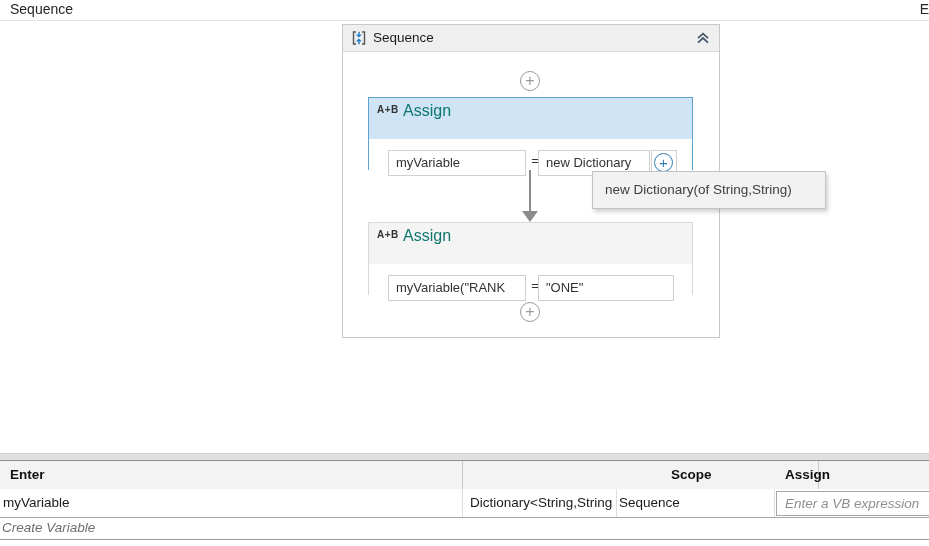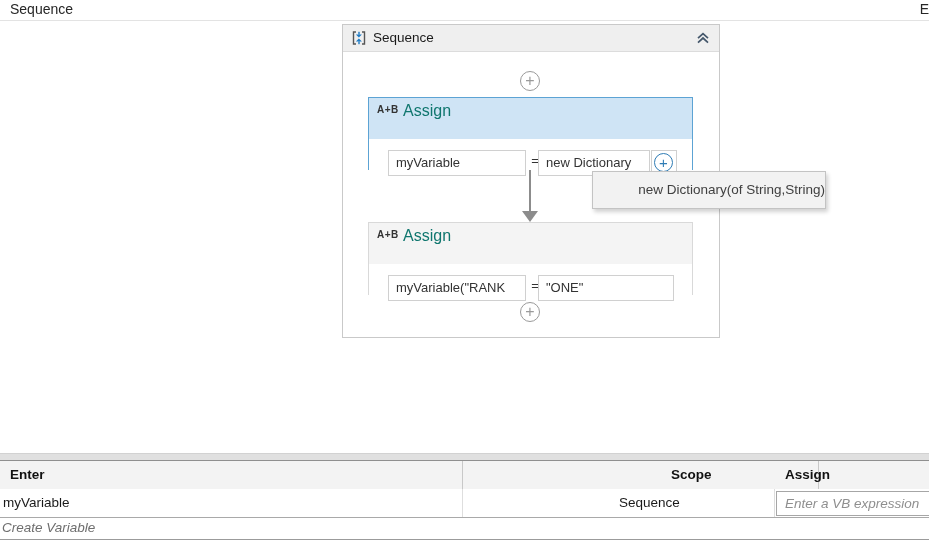--- a/index.html
+++ b/index.html
@@ -53,21 +53,21 @@
     color:#2f7cb5; font-size:15px; line-height:17px; text-align:center; cursor:pointer; background:#fff;
   }
   
   .arrow-line { position:absolute; left:529px; top:170px; width:2px; height:42px; background:#8c8c8c; }
   .arrow-head { position:absolute; left:522px; top:211px; width:0; height:0;
     border-left:8px solid transparent; border-right:8px solid transparent; border-top:11px solid #8c8c8c; }
   
   .tooltip {
     position:absolute; left:592px; top:171px; width:234px; height:38px;
     background:#f2f2f2; border:1px solid #c3c3c3; box-shadow:2px 3px 4px rgba(0,0,0,0.18);
-    font-size:13.5px; color:#404040; line-height:36px; padding-left:12px; white-space:nowrap;text-align:right;
+    font-size:13.5px; color:#404040; line-height:36px; padding-left:12px; white-space:nowrap;
   }
   
   .splitter { position:absolute; left:0; top:453px; width:929px; height:7px; background:#e0e0e0; border-top:1px solid #d2d2d2; }
   .vars-header { position:absolute; left:0; top:460px; width:929px; height:29px; background:#f3f3f3; border-top:1px solid #8f8f8f; }
   .vh-cell { position:absolute; top:0; height:29px; font-size:13.5px; font-weight:bold; color:#111;
     line-height:28px; padding-left:10px; border-right:1px solid #c8c8c8; white-space:nowrap; overflow:hidden; }
   .vh-name { left:0; width:463px; }
   .vh-type { left:463px; width:154px; background:#dcdcdc; }
   .vh-scope { left:617px; width:158px;margin-left:44px; }
   .vh-default { left:775px; width:154px; border-right:none; }
@@ -153,20 +153,21 @@
   <div class="splitter"></div>
 
   <div class="vars-header">
     <div class="vh-cell vh-name">Enter</div>
     <div class="vh-cell vh-scope">Scope</div>
     <div class="vh-cell vh-default">Assign</div>
   </div>
 
   <div class="vars-row">
     <div class="vr-cell vr-name">myVariable</div>
+    <div class="vr-cell vr-type">Dictionary&lt;String,String</div>
     <div class="vr-cell vr-scope">Sequence</div>
     <div class="vr-cell vr-default">
       <input class="default-input" type="text" placeholder="Enter a VB expression" style="">
     </div>
   </div>
 
   <div class="create-row">
     <span class="create-label">Create Variable</span>
   </div>
 

